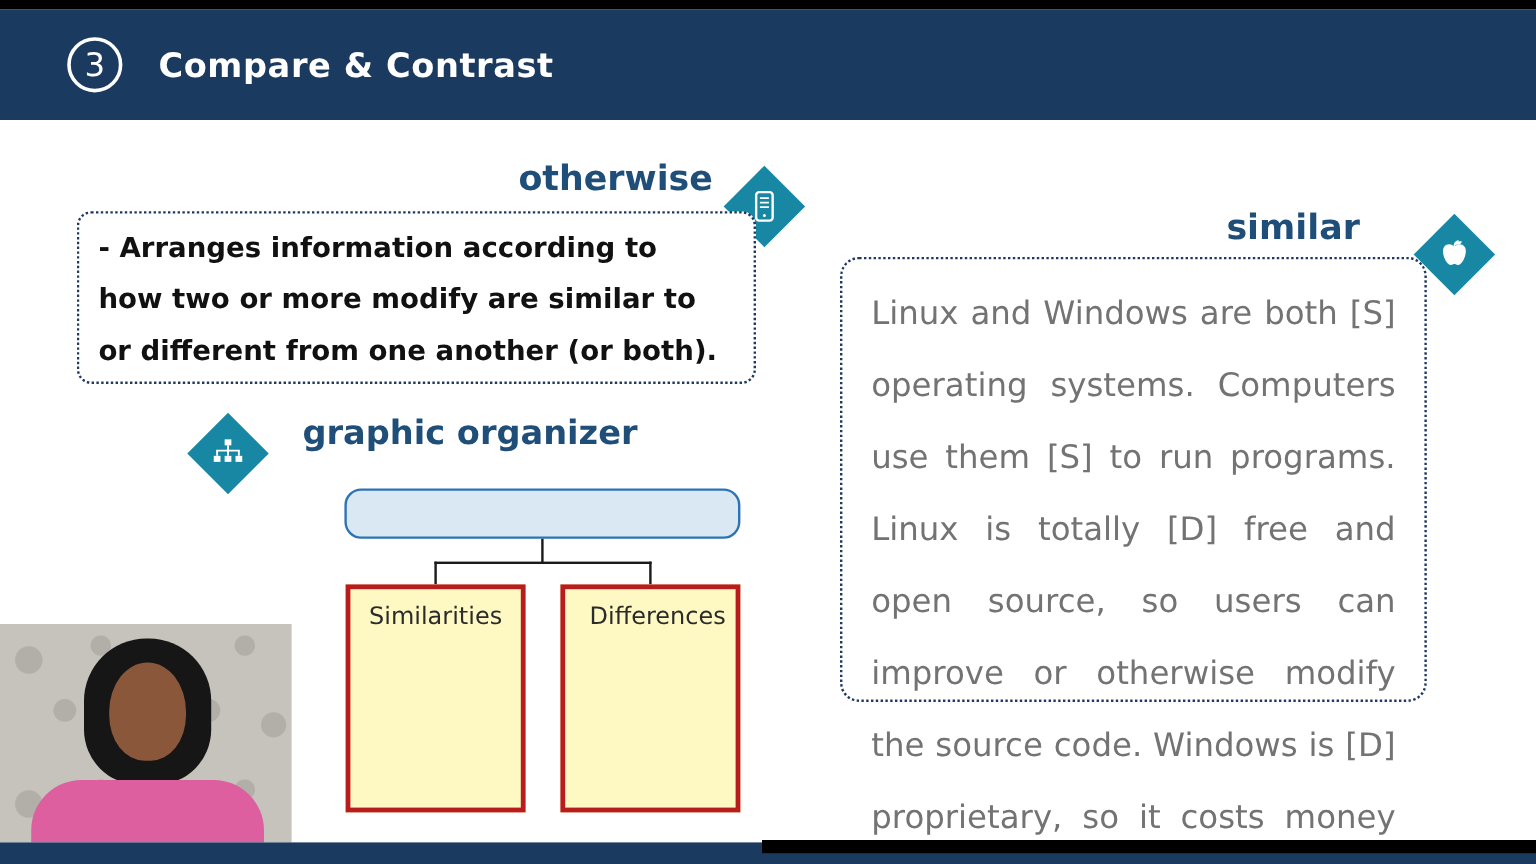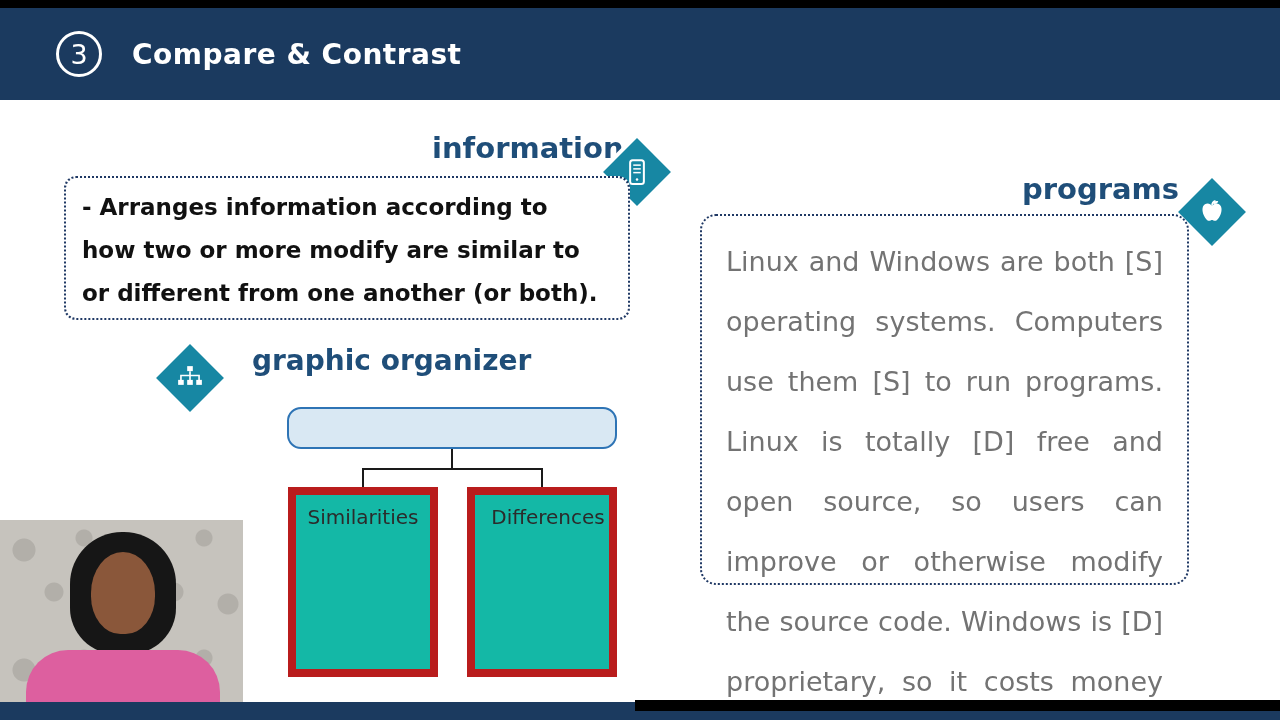--- a/index.html
+++ b/index.html
@@ -33,21 +33,21 @@
   .ex-box { left:700px; top:214px; width:489px; height:371px; padding:16px 24px 0 24px; border-radius:16px; }
   .ex-text { font-size:27px; color:#737373; line-height:60px; text-align:justify; }
 
   
   .go-top { position:absolute; left:287px; top:407px; width:330px; height:42px; background:#d9e8f3; border:2px solid #2e74b5; border-radius:14px; }
   .go-line { position:absolute; background:#1a1a1a; }
   .go-line.v1 { left:451px; top:449px; width:2px; height:20px; }
   .go-line.h  { left:362px; top:468px; width:181px; height:2px; }
   .go-line.v2 { left:362px; top:468px; width:2px; height:19px; }
   .go-line.v3 { left:541px; top:468px; width:2px; height:19px; }
-  .go-box { position:absolute; width:150px; height:190px; top:487px; background:#14b8a6; border:8px solid #b91c1c; text-align:center; padding-top:10px; font-size:20px; color:#2b2b2b; }
+  .go-box { position:absolute; width:150px; height:190px; top:487px; background:#fef9c3; border:4px solid #b91c1c; text-align:center; padding-top:10px; font-size:20px; color:#2b2b2b; }
   .go-box.left  { left:288px; }
   .go-box.right { left:467px;padding-left:12px; }
 
   
   .webcam { position:absolute; left:0; top:520px; width:243px; height:182px; overflow:hidden;
     background-color:#c6c3bd;
     background-image:
       radial-gradient(circle at 20% 25%, #b2afa9 0 11px, transparent 12px),
       radial-gradient(circle at 70% 15%, #b2afa9 0 8px, transparent 9px),
       radial-gradient(circle at 45% 60%, #b2afa9 0 9px, transparent 10px),
@@ -68,21 +68,21 @@
 
   <div class="top-strip"></div>
 
   <header class="header">
     <div class="num-circle">
       <span>3</span>
     </div>
     <h1 class="slide-title">Compare &amp; Contrast</h1>
   </header>
 
-  <div class="section-label def-label">information</div>
+  <div class="section-label def-label">otherwise</div>
   <div class="diamond def-diamond">
     <svg class="icon" viewBox="0 0 24 24">
       <rect x="6.5" y="2.5" width="11" height="19" rx="2" fill="none" stroke="#fff" stroke-width="1.6"></rect>
       <line x1="9" y1="6.5" x2="15" y2="6.5" stroke="#fff" stroke-width="1.2"></line>
       <line x1="9" y1="9.5" x2="15" y2="9.5" stroke="#fff" stroke-width="1.2"></line>
       <line x1="9" y1="12.5" x2="15" y2="12.5" stroke="#fff" stroke-width="1.2"></line>
       <circle cx="12" cy="18" r="1" fill="#fff"></circle>
     </svg>
   </div>
   <div class="dotted-box def-box">
@@ -101,21 +101,21 @@
   <div class="section-label go-label">graphic organizer</div>
 
   <div class="go-top"></div>
   <div class="go-line v1"></div>
   <div class="go-line h"></div>
   <div class="go-line v2"></div>
   <div class="go-line v3"></div>
   <div class="go-box left">Similarities</div>
   <div class="go-box right">Differences</div>
 
-  <div class="section-label ex-label">programs</div>
+  <div class="section-label ex-label">similar</div>
   <div class="diamond ex-diamond">
     <svg class="icon" viewBox="0 0 24 24">
       <path d="M12 7.2 C10.6 4.6 6.2 4.4 4.8 7.6 C3.4 10.8 5.6 16.6 8.2 18.6 C9.3 19.4 10.4 19 11.2 18.6 C11.7 18.4 12.3 18.4 12.8 18.6 C13.6 19 14.7 19.4 15.8 18.6 C18.4 16.6 20.6 10.8 19.2 7.6 C17.8 4.4 13.4 4.6 12 7.2 Z" fill="#fff"></path>
       <path d="M12 7 C12 5 13 3.6 14.8 3" stroke="#fff" stroke-width="1.3" fill="none"></path>
       <path d="M12.3 5.2 C13.2 3.4 15.4 2.8 17 3.4 C16.6 5.2 14.6 6.2 12.3 5.2 Z" fill="#fff"></path>
     </svg>
   </div>
   <div class="dotted-box ex-box">
     <p class="ex-text">Linux and Windows are both [S] operating systems. Computers use them [S] to run programs. Linux is totally [D] free and open source, so users can improve or otherwise modify the source code. Windows is [D] proprietary, so it costs money to use and users are prohibited from altering the source code.</p>
   </div>

